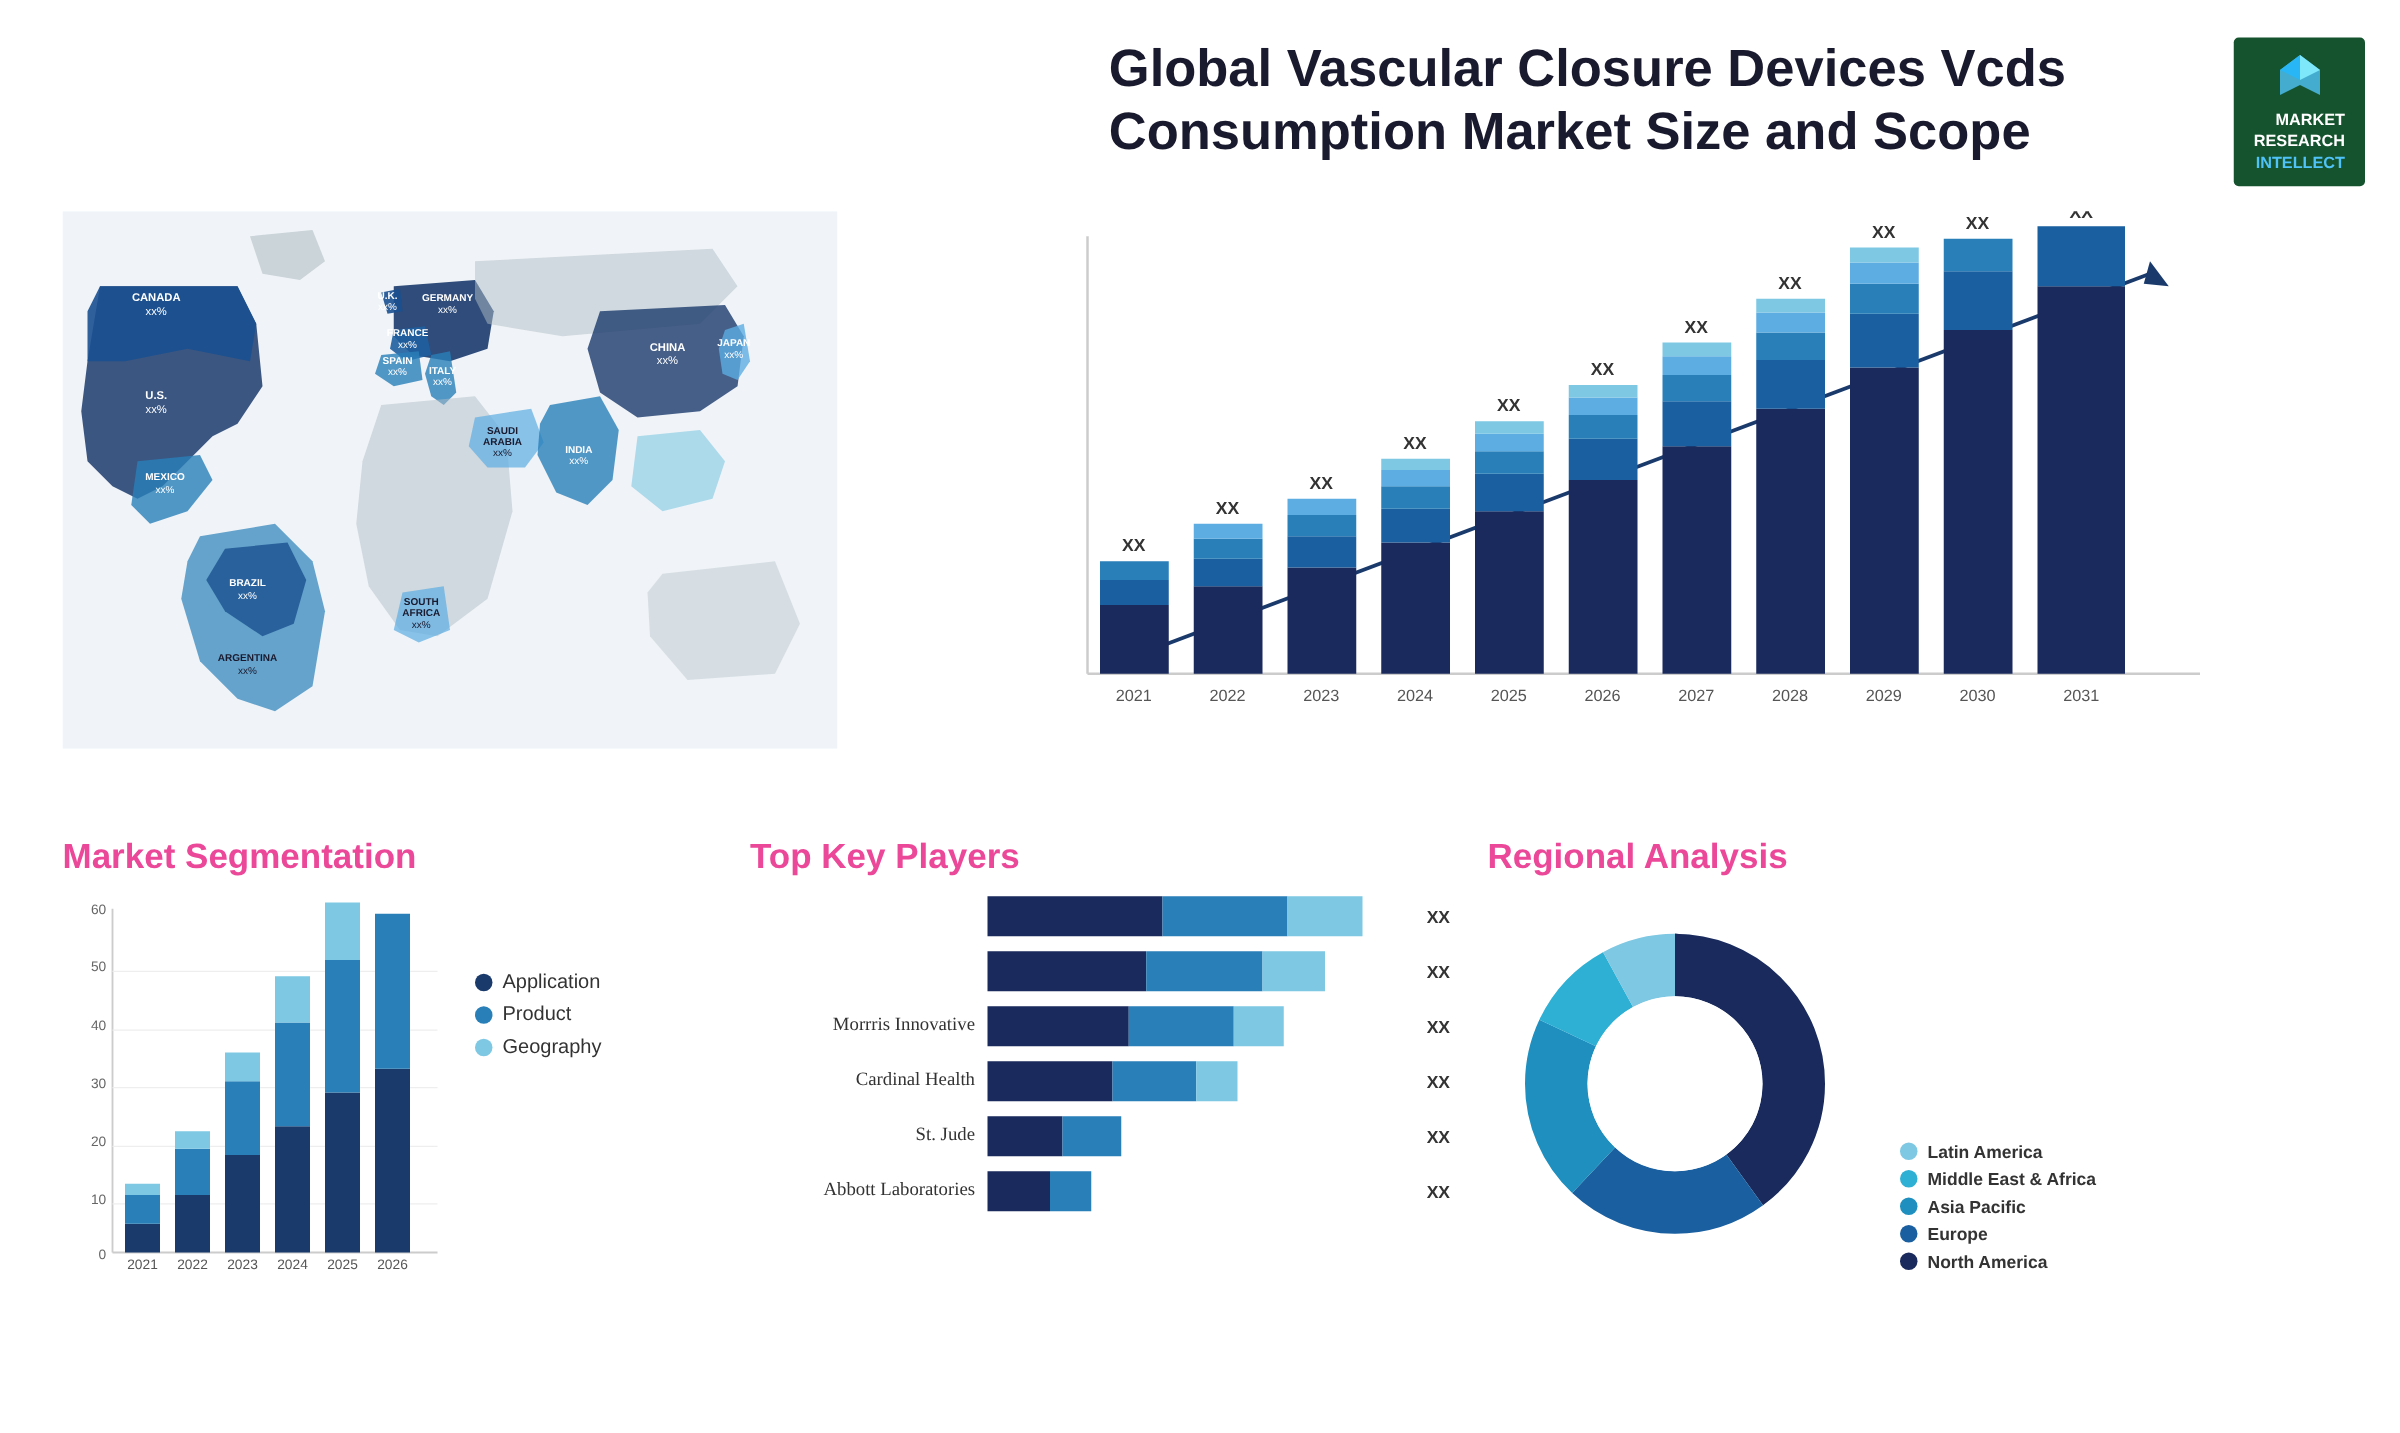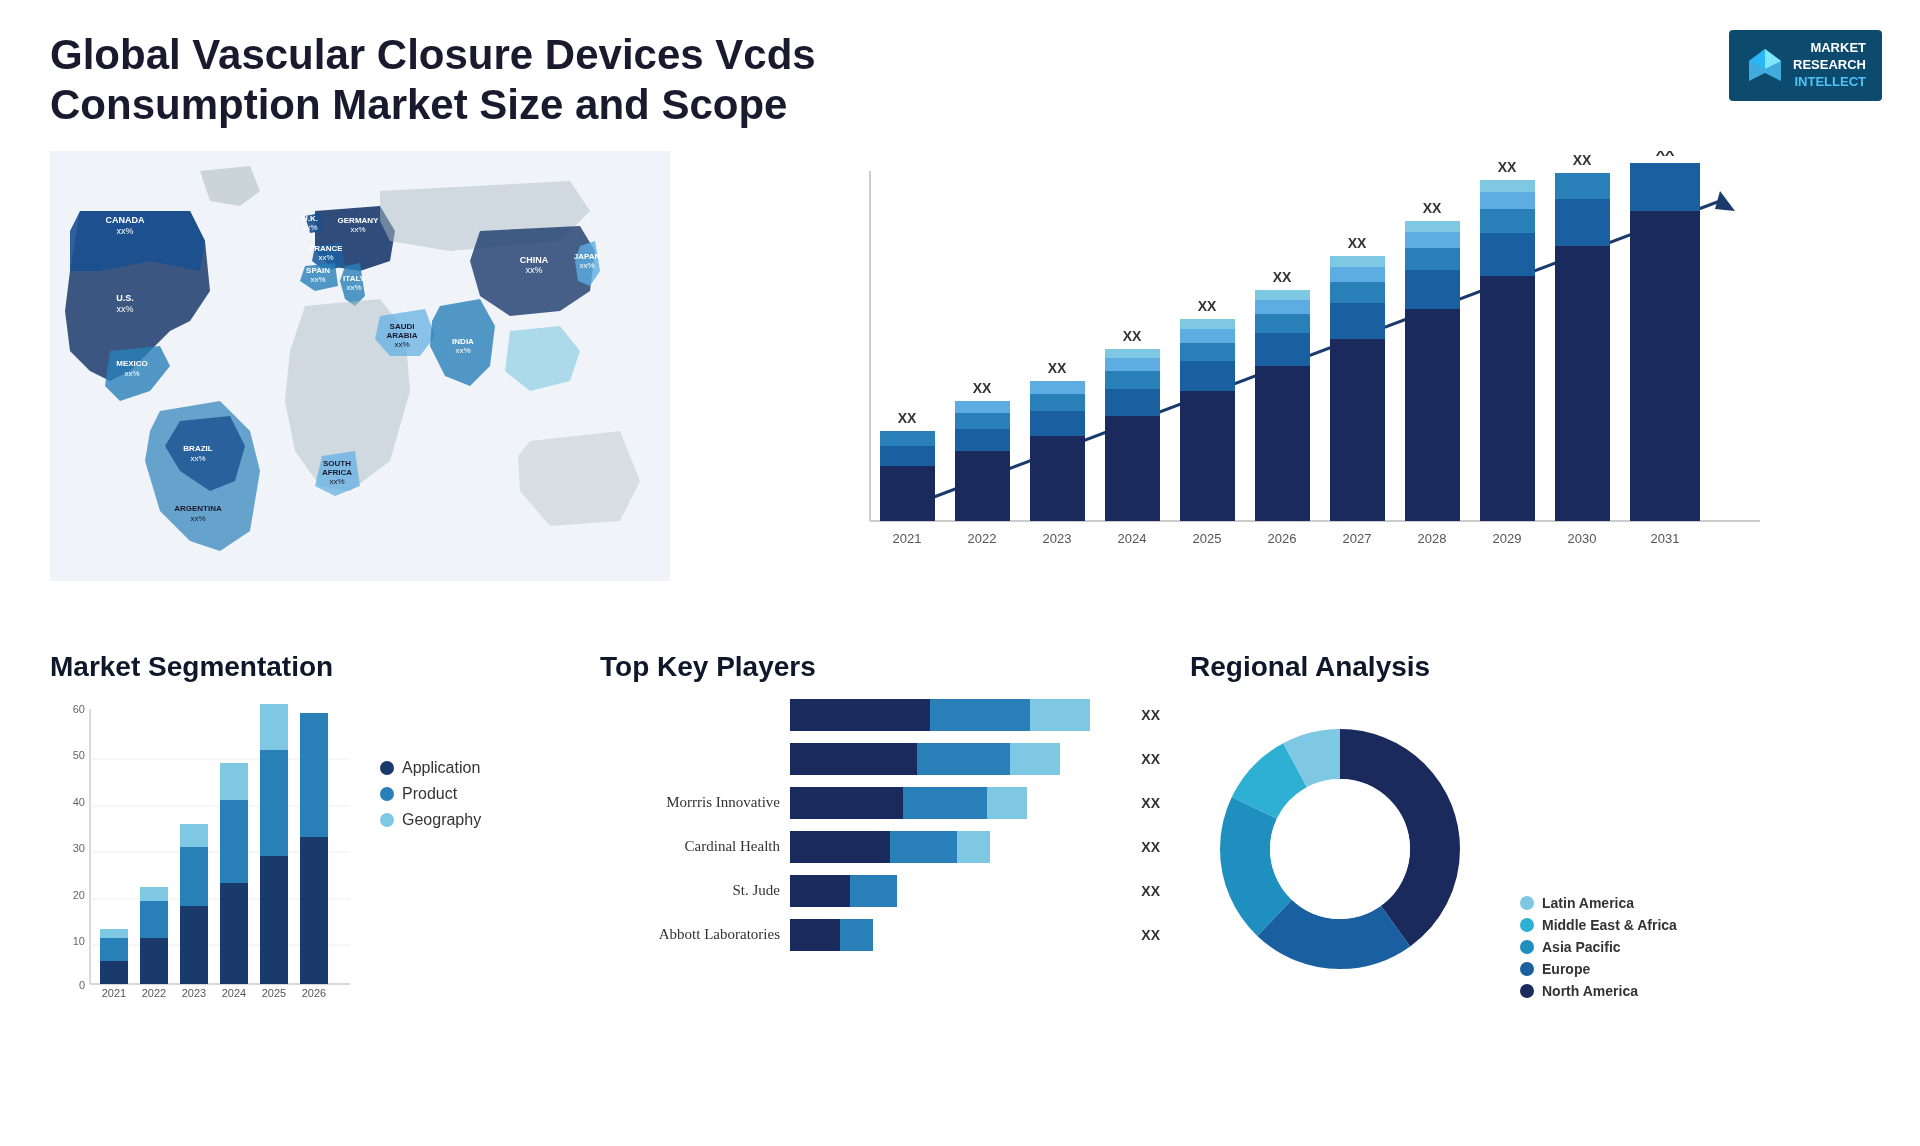--- a/index.html
+++ b/index.html
@@ -8,44 +8,45 @@
       height: 1146px;
       background: #ffffff;
       font-family: 'Arial', sans-serif;
       overflow: hidden;
       position: relative;
     }
 
     
     .header {
       display: flex;
-      justify-content: space-between;
+      justify-content: flex-end;
       align-items: flex-start;
-      padding: 30px 38px 20px 50px;
+      padding: 30px 28px 20px 50px;
     }
     .page-title {
       font-size: 42px;
       font-weight: 700;
       color: #1a1a2e;
       max-width: 900px;
       line-height: 1.2;
     }
     .logo-area {
       display: flex;
       flex-direction: column;
       align-items: center;
       gap: 4px;
     }
     .logo-box {
-      background: #0c4a6e;
+      background: #14532d;
       padding: 10px 16px;
       border-radius: 4px;
       display: flex;
       align-items: center;
       gap: 8px;
+      flex-direction: column;
     }
     .logo-icon {
       width: 40px;
       height: 40px;
     }
     .logo-text {
       color: white;
       font-size: 13px;
       font-weight: 700;
       line-height: 1.3;
@@ -90,21 +91,21 @@
     .key-players-section {
       flex: 0 0 560px;
     }
     .regional-section {
       flex: 1;
     }
 
     .section-title {
       font-size: 28px;
       font-weight: 700;
-      color: #0f172a;
+      color: #ec4899;
       margin-bottom: 16px;
     }
 
     
     .map-container {
       width: 100%;
       height: 398px;
       position: relative;
     }
 

